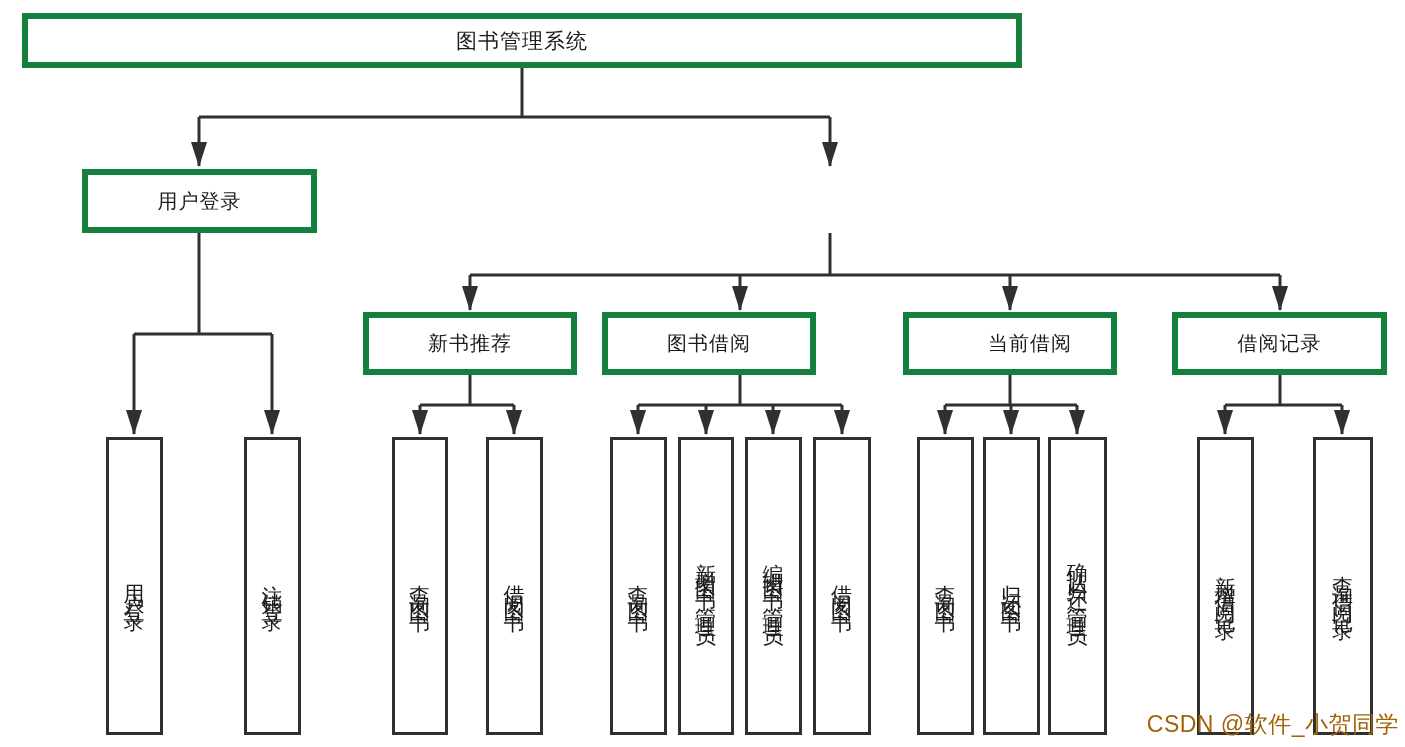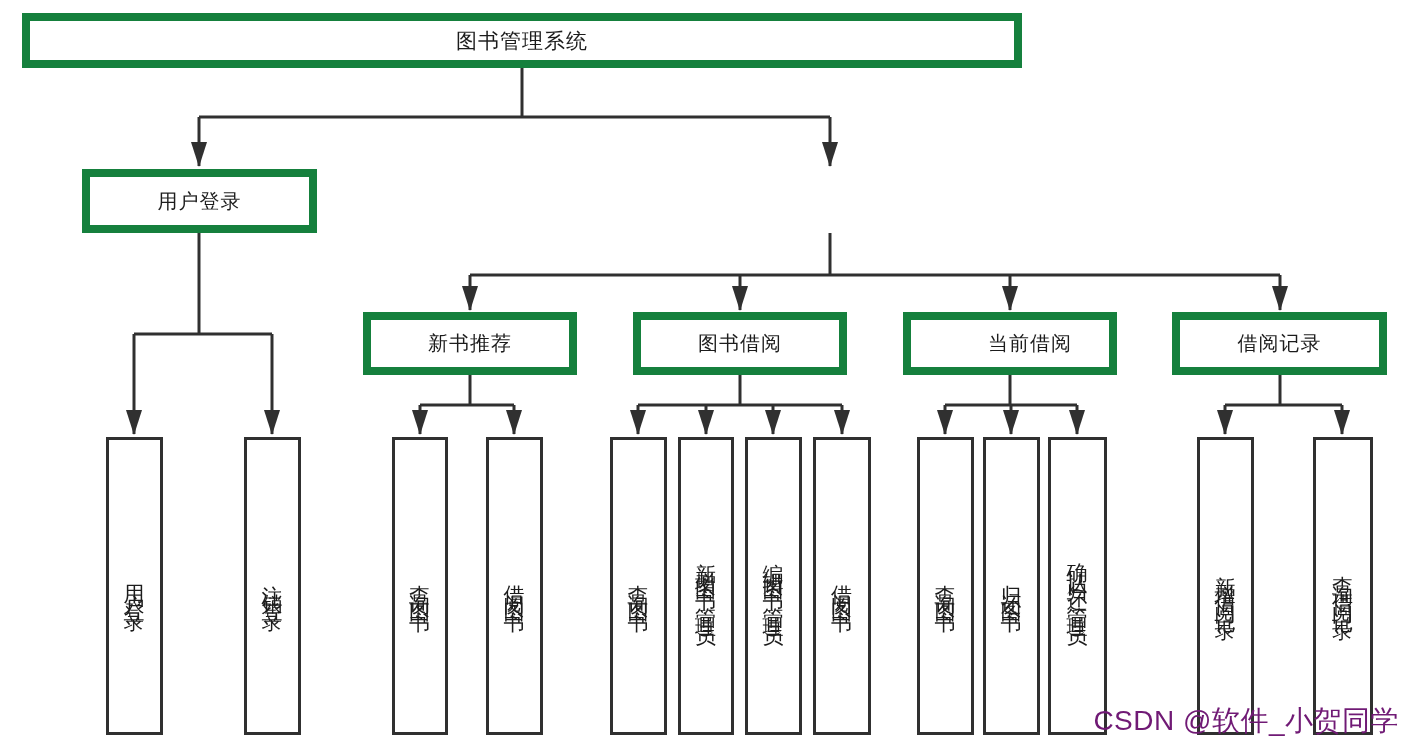--- a/index.html
+++ b/index.html
@@ -18,21 +18,21 @@
   .connectors {
     position: absolute;
     left: 0; top: 0;
     width: 1405px; height: 747px;
     z-index: 1;
   }
   .node {
     position: absolute;
     z-index: 2;
     background: #ffffff;
-    border: 8px solid #15803d;
+    border: 6px solid #15803d;
     display: flex;
     align-items: center;
     justify-content: center;
     font-size: 20px;
     letter-spacing: 1px;
     color: #1c1c1c;
     white-space: nowrap;
   }
   .node.root { font-size: 21px; }
   .vnode {
@@ -51,23 +51,23 @@
     letter-spacing: 9px;
     line-height: 1;
     color: #1c1c1c;
     white-space: nowrap;
   }
   .watermark {
     position: absolute;
     right: 6px;
     bottom: 7px;
     z-index: 3;
-    font-size: 28px;
+    font-size: 23px;
     letter-spacing: 0.5px;
-    color: #701a75;
+    color: #a16207;
     text-align: center;
   }
 </style>
 </head>
 <body>
 
 <div class="canvas">
 
   <svg class="connectors" viewBox="0 0 1405 747" xmlns="http://www.w3.org/2000/svg">
     <defs>
@@ -123,21 +123,21 @@
     <span>图书管理系统</span>
   </div>
 
   <div class="node" style="left:82px; top:169px; width:235px; height:64px;">
     <span>用户登录</span>
   </div>
 
   <div class="node" style="left:363px; top:312px; width:214px; height:63px;">
     <span>新书推荐</span>
   </div>
-  <div class="node" style="left:633px; top:312px; width:214px; height:63px;">
+  <div class="node" style="left:602px; top:312px; width:214px; height:63px;">
     <span>图书借阅</span>
   </div>
   <div class="node" style="left:903px; top:312px; width:214px; height:63px;padding-left:40px;">
     <span>当前借阅</span>
   </div>
   <div class="node" style="left:1172px; top:312px; width:215px; height:63px;">
     <span>借阅记录</span>
   </div>
 
   <div class="vnode" style="left:106px; top:437px; width:57px; height:298px;">

